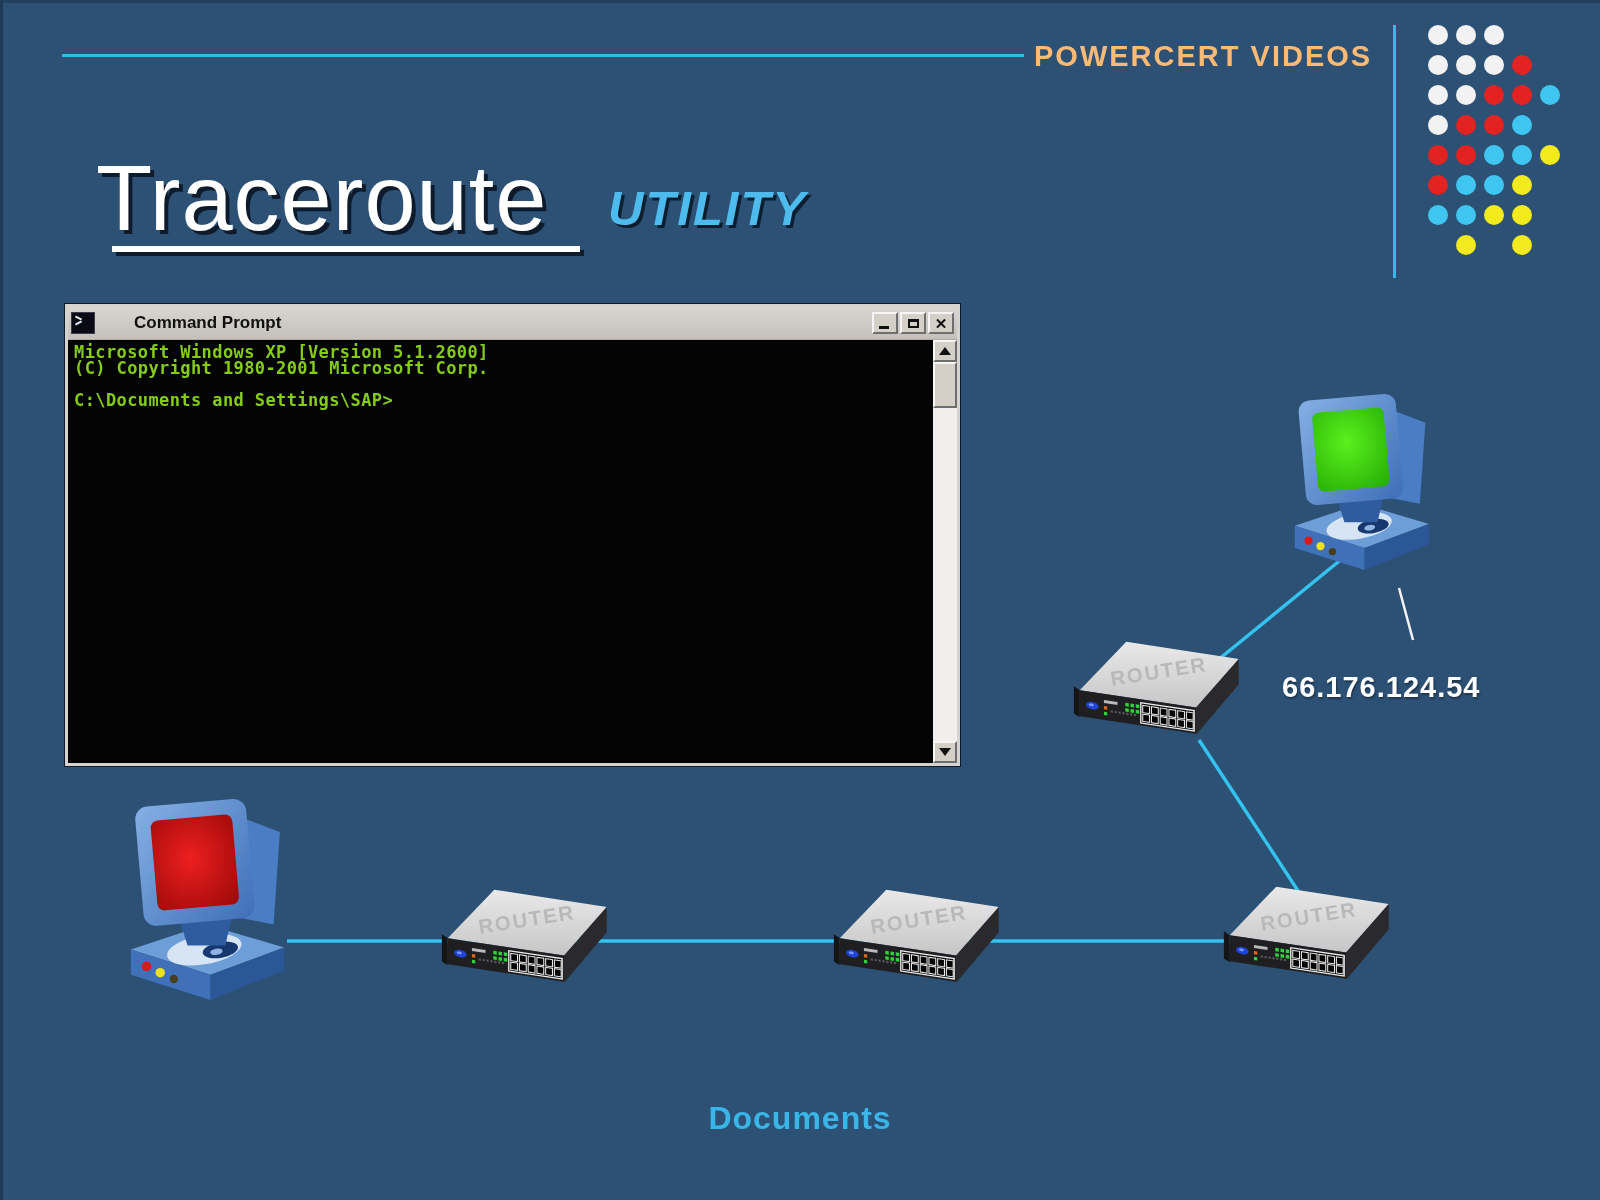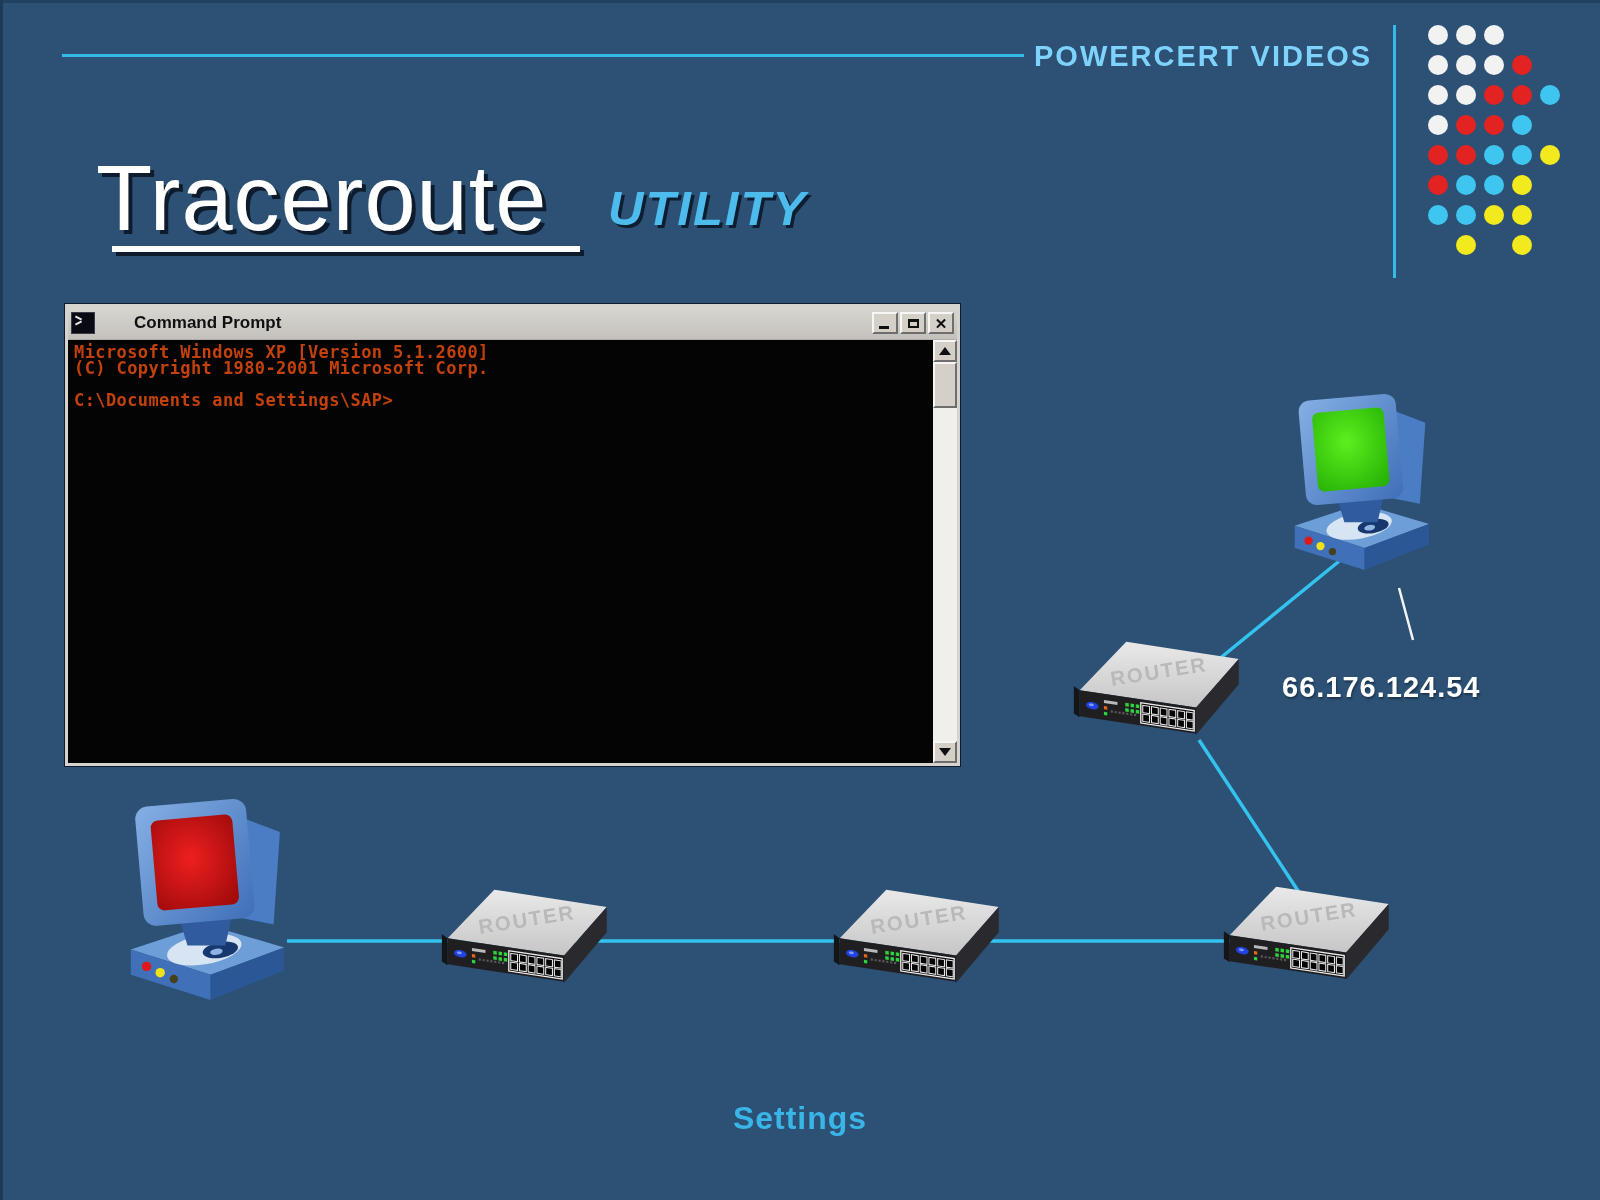--- a/index.html
+++ b/index.html
@@ -6,21 +6,21 @@
   #stage{
     position:relative;width:1600px;height:1200px;overflow:hidden;
     background:#2c5175;font-family:"Liberation Sans",sans-serif;
   }
   .edge-top{position:absolute;left:0;top:0;width:100%;height:3px;background:#22405f;}
   .edge-left{position:absolute;left:0;top:0;width:3px;height:100%;background:#1d3a58;}
 
   
   .hdr-rule{position:absolute;left:62px;top:54px;width:962px;height:3px;background:#35b9e9;}
   .brand{position:absolute;left:1034px;top:40px;font-size:29px;font-weight:bold;
-         letter-spacing:2px;color:#7dd3fc;}
+         letter-spacing:2px;color:#fdba74;}
   .vrule{position:absolute;left:1393px;top:25px;width:3px;height:253px;background:#35b9e9;}
   .dots{position:absolute;left:1428px;top:25px;width:160px;height:245px;}
   .dot{position:absolute;width:20px;height:20px;border-radius:50%;}
 
   
   .title-main{position:absolute;left:96px;top:146px;font-size:92px;color:#ffffff;
     letter-spacing:1px;text-shadow:4px 4px 0 rgba(8,18,32,.85);}
   .title-underline{position:absolute;left:112px;top:246px;width:468px;height:6px;
     background:#ffffff;box-shadow:4px 4px 0 rgba(8,18,32,.85);}
   .title-sub{position:absolute;left:608px;top:180px;font-size:49px;font-style:italic;
@@ -41,21 +41,21 @@
   .cmd-title{font-size:17px;font-weight:bold;color:#101010;flex:1 1 auto;margin-left:32px;}
   .winbtn{width:26px;height:22px;background:#d4d0c8;margin-left:2px;position:relative;
     border-top:2px solid #f7f6f4;border-left:2px solid #f7f6f4;
     border-right:2px solid #6e6e6e;border-bottom:2px solid #6e6e6e;
     display:flex;align-items:center;justify-content:center;box-sizing:border-box;}
   .glyph-min{position:absolute;left:5px;bottom:3px;width:10px;height:3px;background:#101010;}
   .glyph-max{width:11px;height:9px;border:2px solid #101010;border-top-width:3px;box-sizing:border-box;}
   .glyph-close{font-size:15px;font-weight:bold;color:#101010;line-height:1;}
 
   .cmd-body{flex:1 1 auto;display:flex;min-height:0;}
-  .terminal{flex:1 1 auto;background:#040404;color:#c2410c;
+  .terminal{flex:1 1 auto;background:#040404;color:#84cc16;
     font-family:"DejaVu Sans Mono",monospace;font-weight:bold;font-size:17px;
     line-height:16px;padding:4px 2px 2px 6px;letter-spacing:.4px;overflow:hidden;}
   .term-line{min-height:16px;white-space:pre;}
 
   .scrollbar{flex:0 0 24px;background:#f1efec;display:flex;flex-direction:column;}
   .sb-btn{height:22px;background:#d4d0c8;border-top:2px solid #f7f6f4;border-left:2px solid #f7f6f4;
     border-right:2px solid #6e6e6e;border-bottom:2px solid #6e6e6e;box-sizing:border-box;
     display:flex;align-items:center;justify-content:center;flex:0 0 auto;}
   .tri-up{width:0;height:0;border-left:6px solid transparent;border-right:6px solid transparent;
     border-bottom:8px solid #101010;}
@@ -261,14 +261,14 @@
           </div>
         <div class="sb-thumb"></div>
         <div class="sb-track"></div>
         <div class="sb-btn">
             <div class="tri-down"></div>
           </div>
       </div>
     </div>
   </div>
 
-  <div class="footer">Settings</div>
+  <div class="footer">Documents</div>
 </div>
 
 </body></html>

